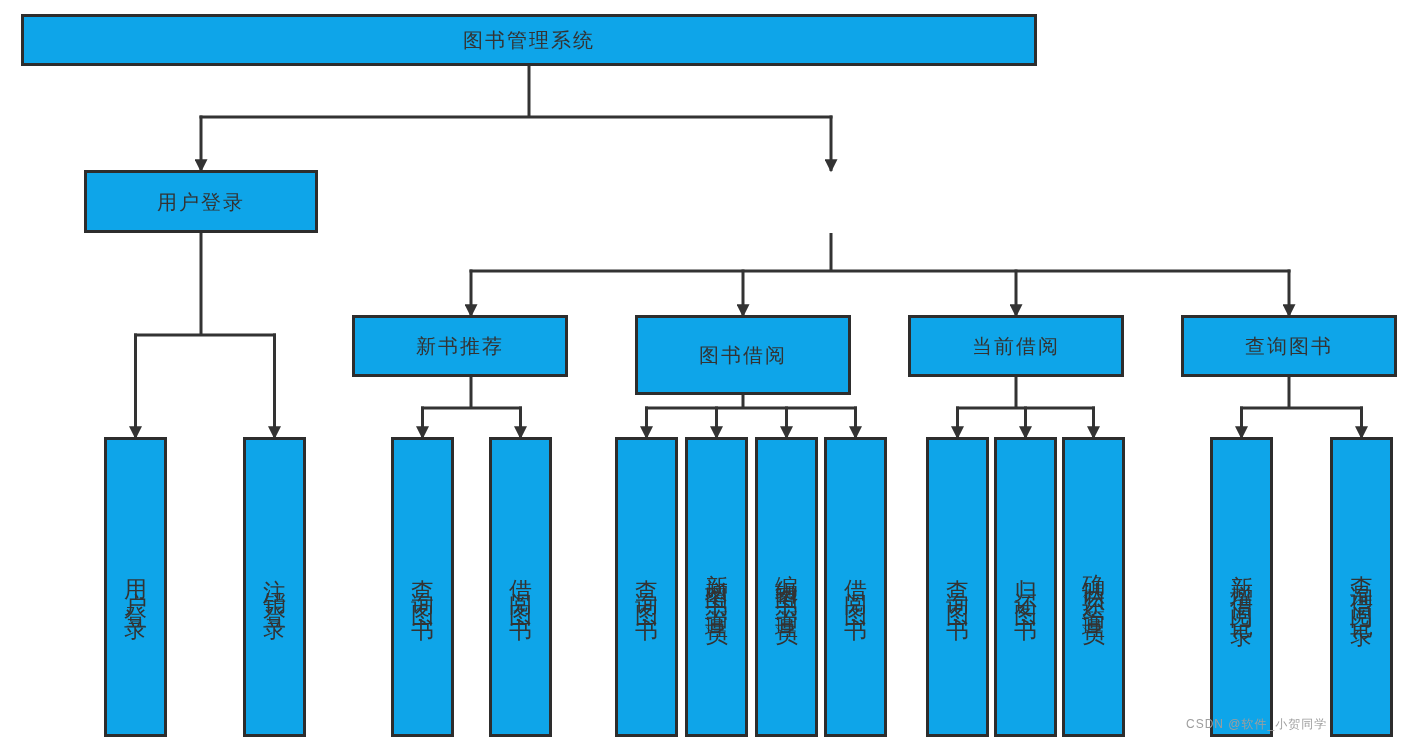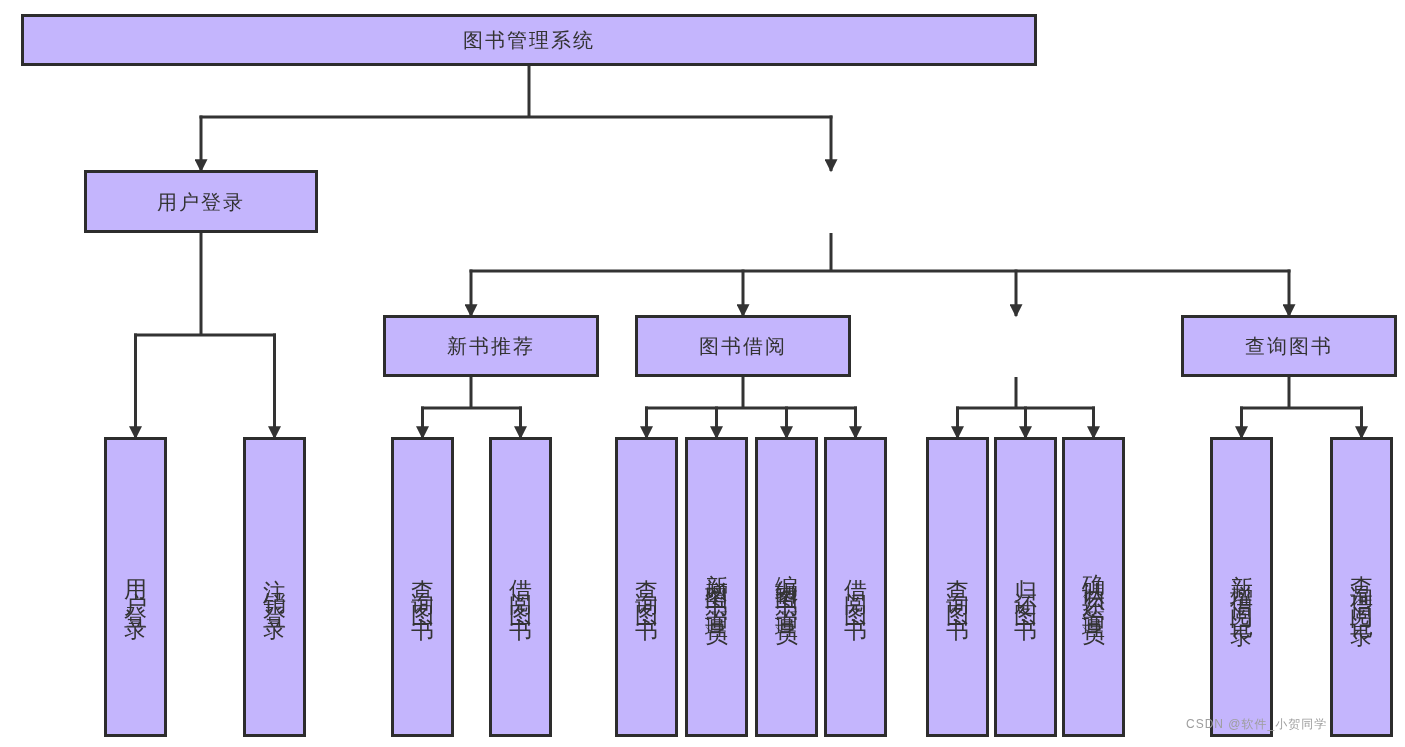--- a/index.html
+++ b/index.html
@@ -14,21 +14,21 @@
   .connectors {
     position: absolute;
     left: 0; top: 0;
     width: 1405px; height: 747px;
     display: block;
   }
   .node {
     position: absolute;
     box-sizing: border-box;
     border: 3px solid #2d2d2d;
-    background: #c4b5fd;
+    background: #0ea5e9;
     display: flex;
     align-items: center;
     justify-content: center;
     color: #333333;
   }
   .node.h .label {
     font-size: 20px;
     letter-spacing: 2px;
     white-space: nowrap;
     line-height: 1;
@@ -106,25 +106,28 @@
   </svg>
 
   <div class="node h" style="left:21px; top:14px; width:1016px; height:52px;">
     <span class="label">图书管理系统</span>
   </div>
 
   <div class="node h" style="left:84px; top:170px; width:234px; height:63px;">
     <span class="label">用户登录</span>
   </div>
 
-  <div class="node h" style="left:383px; top:315px; width:216px; height:62px;">
+  <div class="node h" style="left:352px; top:315px; width:216px; height:62px;">
     <span class="label">新书推荐</span>
   </div>
-  <div class="node h" style="left:635px; top:315px; width:216px; height:62px;">
+  <div class="node h" style="left:635px; top:315px; width:216px; height:80px;">
     <span class="label">图书借阅</span>
+  </div>
+  <div class="node h" style="left:908px; top:315px; width:216px; height:62px;">
+    <span class="label">当前借阅</span>
   </div>
   <div class="node h" style="left:1181px; top:315px; width:216px; height:62px;">
     <span class="label">查询图书</span>
   </div>
 
   <div class="node v" style="left:104px; top:437px; width:63px; height:300px;">
     <span class="label" style="letter-spacing: 13px;">用户登录</span>
   </div>
   <div class="node v" style="left:243px; top:437px; width:63px; height:300px;">
     <span class="label" style="letter-spacing: 13px;">注销登录</span>

